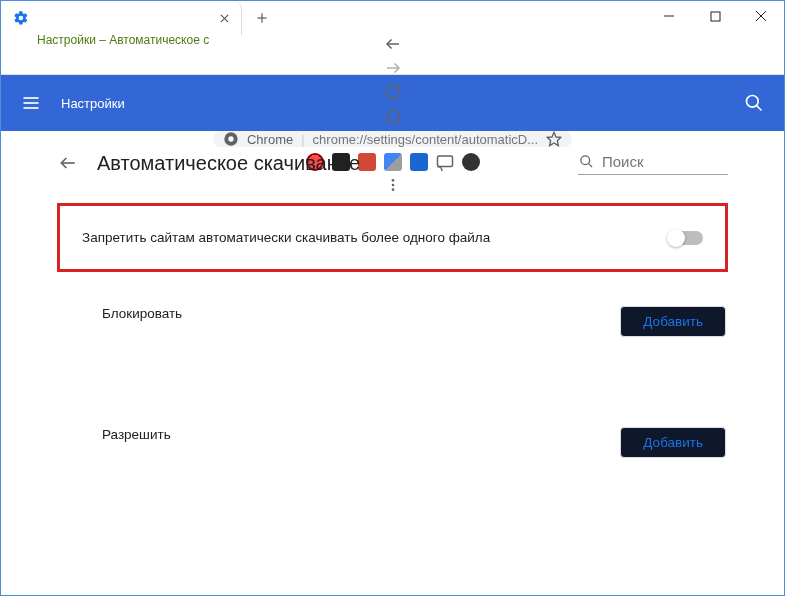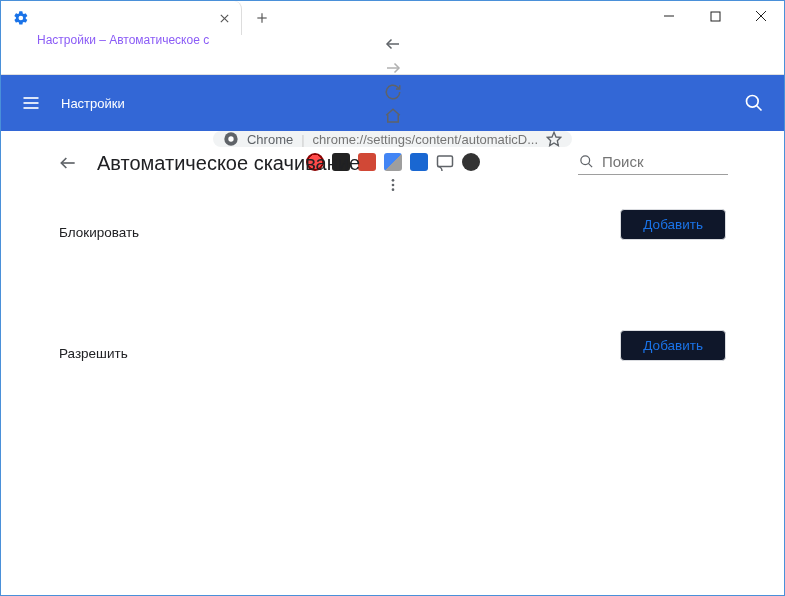--- a/index.html
+++ b/index.html
@@ -2,21 +2,21 @@
 <html><head>
 <meta charset="utf-8">
 <style>
   * { box-sizing: border-box; margin: 0; padding: 0; font-family: "Segoe UI", Arial, sans-serif; }
   body { width: 785px; height: 596px; background: #fff; overflow: hidden; border: 1px solid #4a90d9; }
 
   
   .titlebar { height: 34px; display: flex; align-items: flex-start; background: #fff; }
   .tab { display: flex; align-items: center; height: 34px; padding: 0 10px 0 12px; gap: 8px; border-top-left-radius: 8px; border-top-right-radius: 8px; background: #fff; max-width: 250px; border-bottom: none; border-right: 1px solid #ddd; }
   .tab-favicon { width: 16px; height: 16px; display: flex; align-items: center; justify-content: center; }
-  .tab-title { font-size: 12px; color: #8b5cf6; white-space: nowrap; overflow: hidden; text-overflow: ellipsis; flex: 1; margin-top: 44px; }
+  .tab-title { font-size: 12px; color: #4d7c0f; white-space: nowrap; overflow: hidden; text-overflow: ellipsis; flex: 1; margin-top: 44px; }
   .tab-close { width: 14px; height: 14px; color: #555; cursor: pointer; display:flex; align-items:center; justify-content:center; }
   .newtab { width: 28px; height: 28px; margin: 3px 0 0 6px; display: flex; align-items: center; justify-content: center; color: #555; cursor: pointer; }
   .win-controls { margin-left: auto; display: flex; }
   .win-btn { width: 46px; height: 30px; display: flex; align-items: center; justify-content: center; color: #222; cursor: pointer; }
 
   
   .toolbar { height: 40px; display: flex; align-items: center; padding: 0 8px; gap: 6px; border-bottom: 1px solid #e0e0e0; flex-direction: column; }
   .tb-btn { width: 30px; height: 30px; display: flex; align-items: center; justify-content: center; color: #5f6368; cursor: pointer; border-radius: 50%; }
   .tb-btn.disabled { color: #b0b0b0; cursor: default; }
   .omnibox { flex: 1; height: 30px; background: #f1f3f4; border-radius: 15px; display: flex; align-items: center; padding: 0 10px; gap: 8px; font-size: 13px; color: #5f6368; }
@@ -40,21 +40,21 @@
   .page-name { font-size: 20px; color: #202124; font-weight: 500; flex: 1; }
   .search-box { display: flex; align-items: center; gap: 8px; border-bottom: 1px solid #9e9e9e; padding: 2px 0 4px 0; min-width: 150px; }
   .search-box input { border: none; outline: none; font-size: 15px; color: #5f6368; background: transparent; width: 110px; }
   .search-box .sicon { color: #5f6368; width:16px; height:16px; display:flex; align-items:center; justify-content:center; }
 
   .highlight-frame { border: 3px solid #d62323; margin-top: 28px; padding: 24px 22px; display: flex; align-items: center; }
   .toggle-label { font-size: 13.5px; color: #202124; flex: 1; }
   .toggle { width: 34px; height: 14px; background: #bdbdbd; border-radius: 7px; position: relative; cursor: pointer; }
   .toggle-knob { width: 18px; height: 18px; background: #fff; border-radius: 50%; position: absolute; top: -2px; left: -2px; box-shadow: 0 1px 3px rgba(0,0,0,0.3); }
 
-  .section-row { display: flex; align-items: flex-end; margin-top: 34px; padding: 0 2px; }
+  .section-row { display: flex; align-items: flex-start; margin-top: 34px; padding: 0 2px; margin-left: 43px; }
   .section-label { font-size: 13.5px; color: #202124; flex: 1; }
   .add-btn { border: 1px solid #dadce0; background: #0f172a; color: #1a73e8; font-size: 13.5px; padding: 7px 22px; border-radius: 4px; cursor: pointer; font-weight: 500; }
 
   svg { display: block; }
 </style>
 </head>
 <body>
 
 <div class="titlebar">
   <div class="tab">
@@ -192,20 +192,26 @@
       <span class="sicon">
         <svg viewBox="0 0 24 24" width="15" height="15" fill="none" stroke="#5f6368" stroke-width="2">
             <circle cx="10" cy="10" r="7"></circle>
             <line x1="21" y1="21" x2="15" y2="15"></line>
           </svg>
       </span>
       <input type="text" placeholder="Поиск" style="">
     </div>
   </div>
 
+  <div class="highlight-frame">
+    <div class="toggle-label">Запретить сайтам автоматически скачивать более одного файла</div>
+    <div class="toggle">
+      <div class="toggle-knob"></div>
+    </div>
+  </div>
 
   <div class="section-row">
     <div class="section-label">Блокировать</div>
     <button class="add-btn">Добавить</button>
   </div>
 
   <div class="section-row" style="margin-top:90px;gap:23px;">
     <div class="section-label">Разрешить</div>
     <button class="add-btn">Добавить</button>
   </div>

